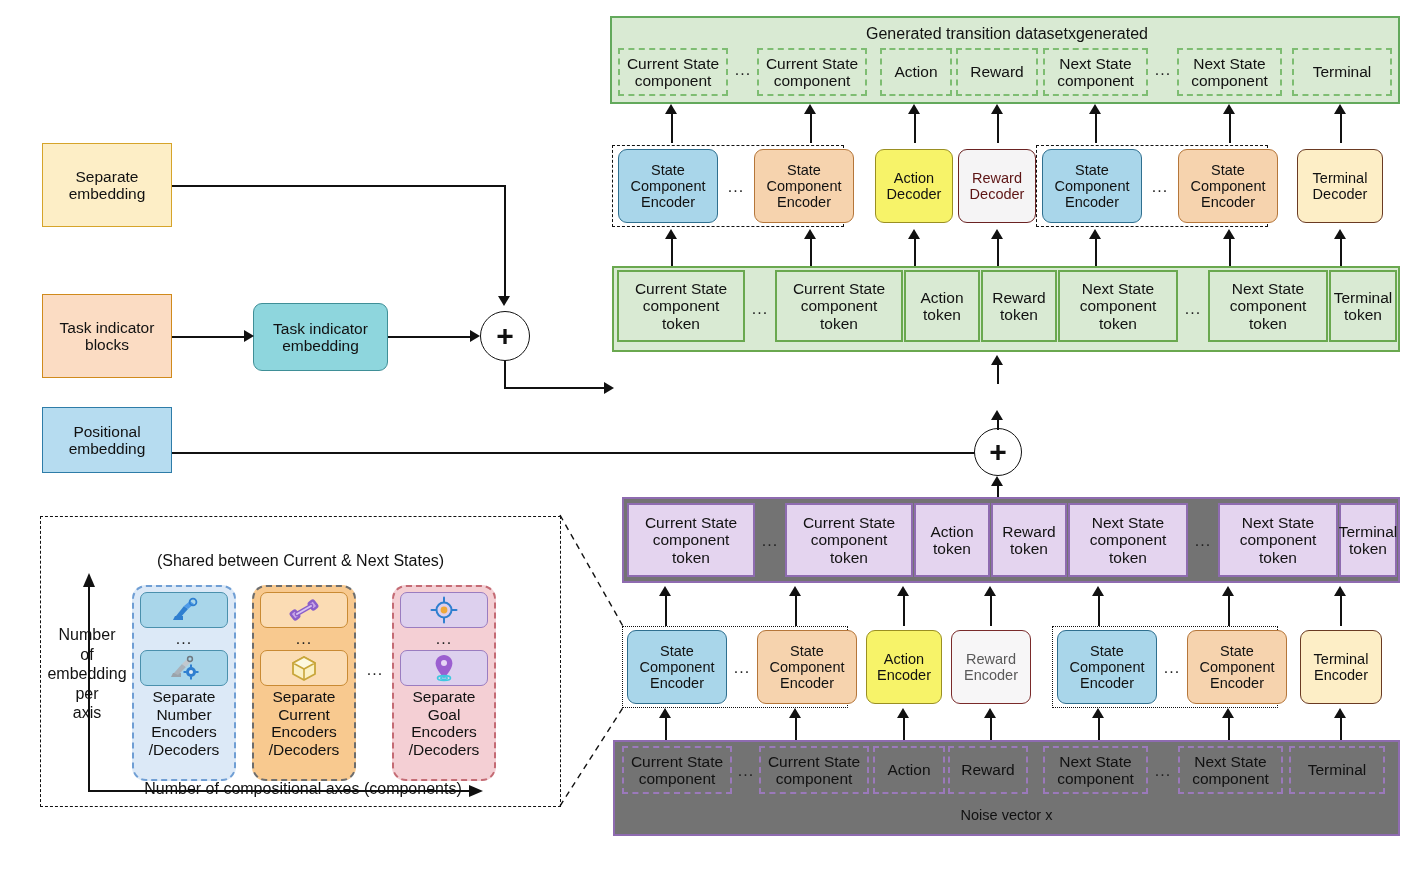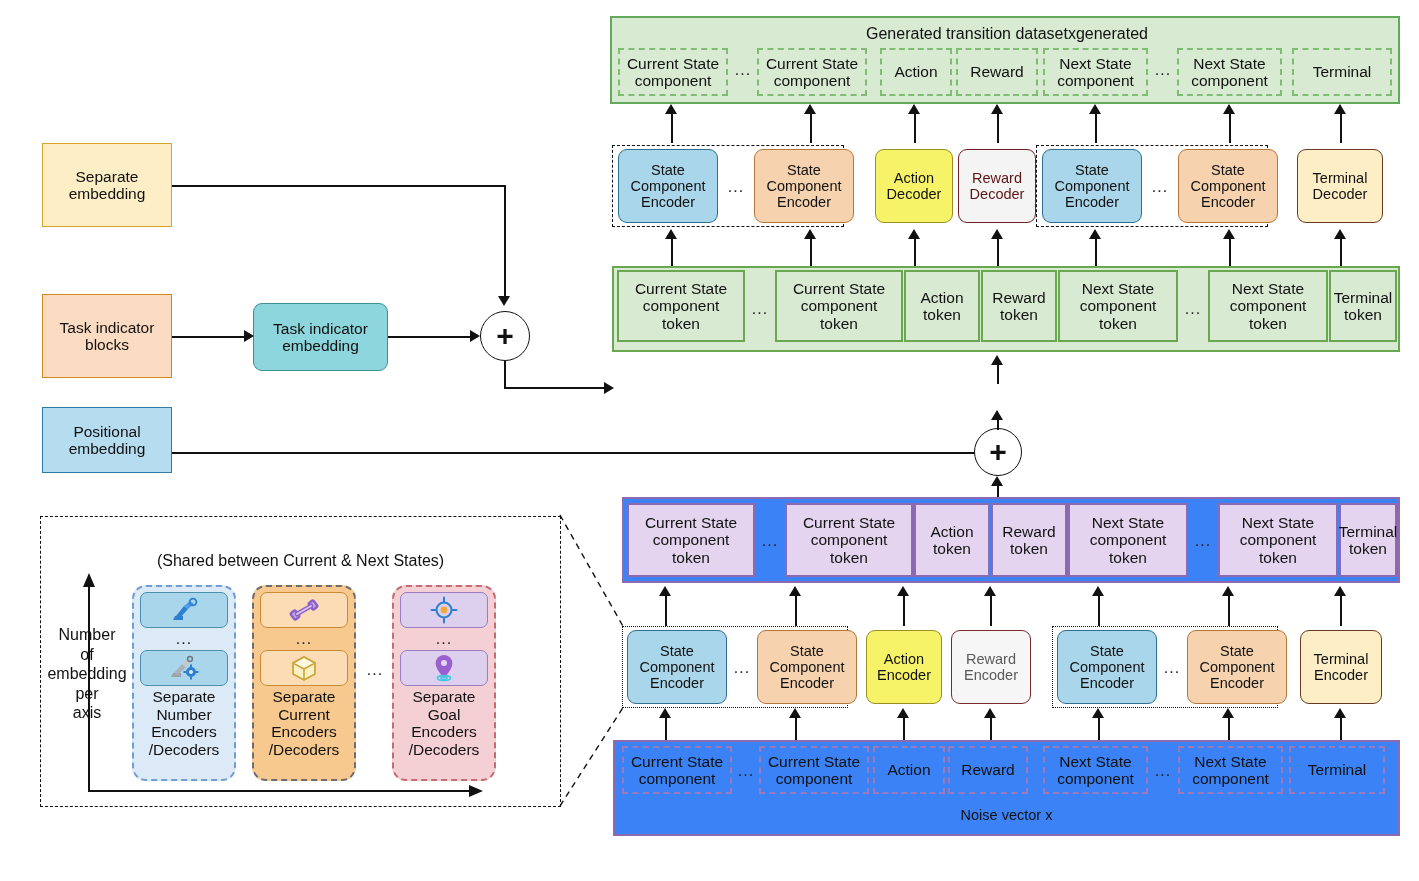--- a/index.html
+++ b/index.html
@@ -25,21 +25,21 @@
   .c-taskor {background:#fbdcc3;border:1.8px solid #d08a1c;}
   .c-posblu {background:#b6dcf0;border:1.8px solid #2e7ca8;}
 
   
   .green-panel{background:#d9ead3;border:2px solid #63a95c;}
   .green-dash{border:2.2px dashed #7ebd72;background:transparent;}
   .green-tok-outer{background:#d9ead3;border:2px solid #6aa84f;}
   .green-tok{background:#d9ead3;border:2px solid #6aa84f;}
 
   
-  .pur-outer{background:#3b82f6;border:2.4px solid #8e6bb0;padding-left:20px;}
+  .pur-outer{background:#737373;border:2.4px solid #8e6bb0;padding-left:20px;}
   .pur-tok{background:#e4d4ef;border:2px solid #8e6bb0;}
   .pur-dash{border:2.2px dashed #9b79bb;background:transparent;}
 
   .dashgrp{border:1.8px dashed #111;background:transparent;}
   .dotgrp{border:1.8px dotted #111;background:transparent;}
 
   .lbl{font-size:15.5px;}
   .lbl14{font-size:14.5px;}
   .lbl16{font-size:16px;}
   .dots{font-size:16px;color:#222;letter-spacing:1px;}
@@ -537,20 +537,23 @@
   </svg>
 
   <div class="abs lbl16" style="left:44px;top:625px;width:86px;text-align:center;line-height:1.22;">
     <div>Number</div>
     <div>of</div>
     <div>embedding</div>
     <div>per</div>
     <div>axis</div>
   </div>
 
+  <div class="abs lbl16" style="left:128px;top:780px;width:350px;text-align:center;">
+    <span>Number of compositional axes (components)</span>
+  </div>
 
   <div class="abs grp-blue" style="left:132px;top:585px;width:104px;height:196px;"></div>
   <div class="abs icon-cell ic-blue" style="left:140px;top:592px;width:88px;height:36px;">
     <svg width="30" height="26" viewBox="0 0 30 26">
       <path d="M4 23 L14 23 L14 19 L6 19 Z" fill="#2f7fd0"></path>
       <path d="M7 19 L15 9 L19 12 L11 21 Z" fill="#2f7fd0"></path>
       <path d="M15 9 L21 4 L25 7 L19 12 Z" fill="#4e9ae8"></path>
       <circle cx="24" cy="5" r="3.4" fill="none" stroke="#2f7fd0" stroke-width="1.8"></circle>
     </svg>
   </div>

